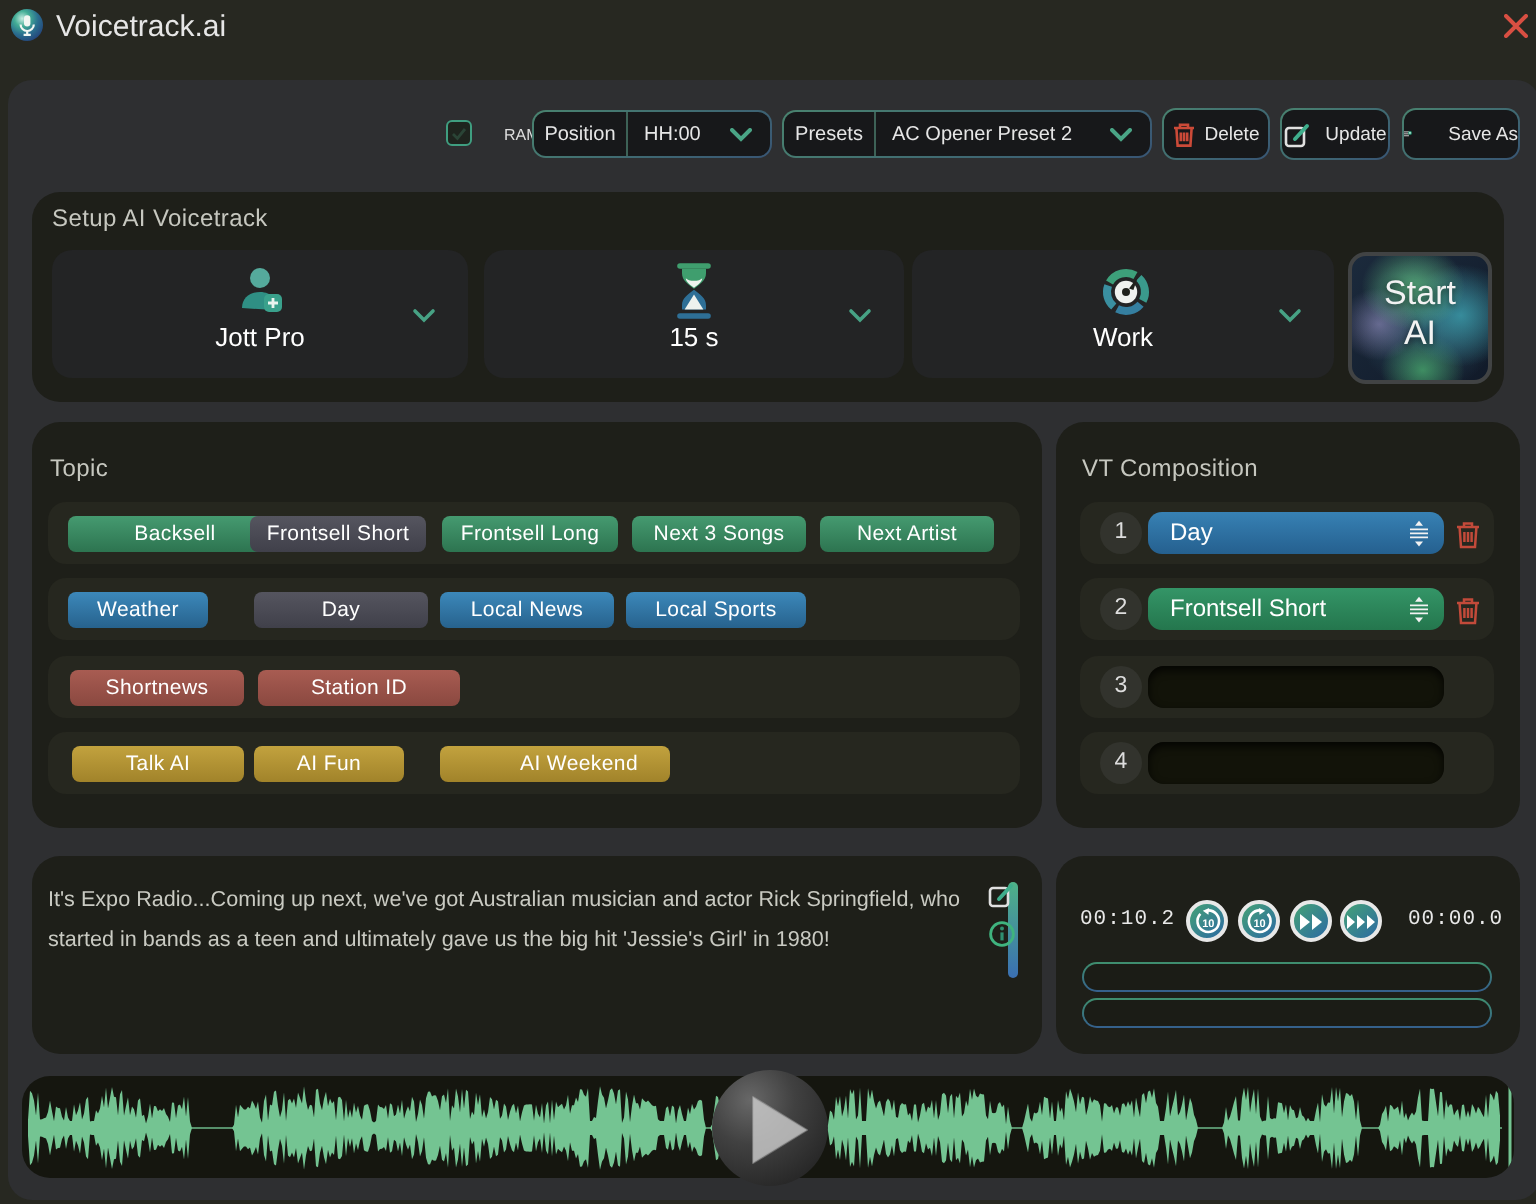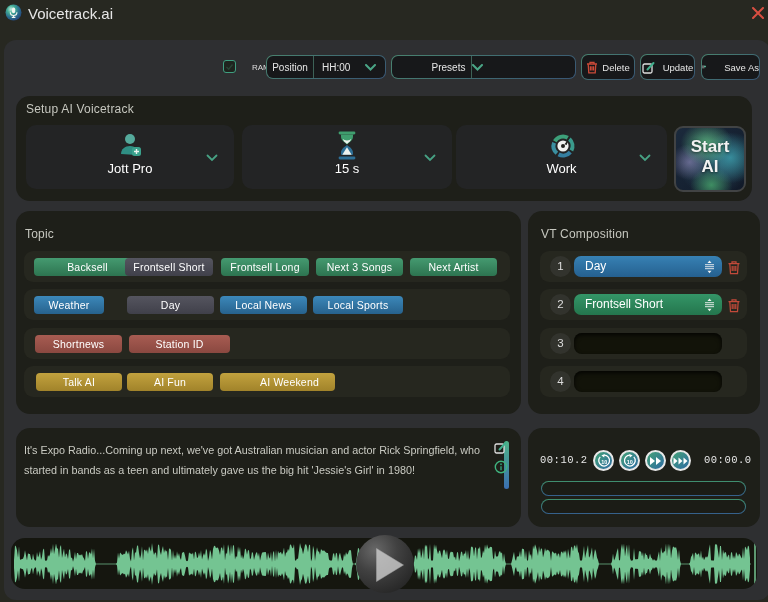--- a/index.html
+++ b/index.html
@@ -68,22 +68,23 @@
  <div class="in" style="justify-content:flex-start;">
   <div class="seg" style="width:46px;border-right:1px solid #3d6257;">Position</div>
   <div class="seg" style="flex:1;font-size:10px;justify-content:flex-start;padding-left:8px;">HH:00</div>
   <svg width="11" height="7" style="margin-right:9px">
         <path d="M1 1l4.5 4.5L10 1" stroke="#4aa586" stroke-width="2" fill="none" stroke-linecap="round"></path>
       </svg>
  </div>
 </div>
 
 <div class="gb" style="left:391px;top:55px;width:185px;height:24px;">
- <div class="in" style="justify-content:flex-start;padding-left:34px;">
+ <div class="in" style="justify-content:space-between;">
   <div class="seg" style="width:45px;border-right:1px solid #3d6257;">Presets</div>
+  <div class="seg" style="flex:1;font-size:10px;justify-content:flex-start;padding-left:8px;">AC Opener Preset 2</div>
   <svg width="11" height="7" style="margin-right:9px">
         <path d="M1 1l4.5 4.5L10 1" stroke="#4aa586" stroke-width="2" fill="none" stroke-linecap="round"></path>
       </svg>
  </div>
 </div>
 
 <div class="gb" style="left:581px;top:54px;width:54px;height:26px;">
  <div class="in" style="gap:4px;font-size:9.5px;">
   <svg width="12" height="13" viewBox="0 0 12 13">
         <g stroke="#cb4a38" stroke-width="1.3" fill="none">
@@ -164,21 +165,21 @@
   </svg>
 
 <div class="abs" style="left:674px;top:126px;width:72px;height:66px;border-radius:9px;border:2px solid #414344;box-sizing:border-box;
  background:
   radial-gradient(36px 30px at 45% 25%, rgba(95,190,130,.8), rgba(0,0,0,0) 72%),
   radial-gradient(38px 34px at 80% 48%, rgba(60,160,175,.8), rgba(0,0,0,0) 75%),
   radial-gradient(28px 26px at 20% 55%, rgba(160,150,205,.55), rgba(0,0,0,0) 70%),
   radial-gradient(30px 26px at 52% 92%, rgba(72,168,108,.78), rgba(0,0,0,0) 70%),
   radial-gradient(46px 44px at 55% 55%, rgba(70,130,150,.5), rgba(0,0,0,0) 78%),
   linear-gradient(135deg,#1b2a3c,#111a29);"></div>
-<div class="abs" style="left:674px;top:137px;width:72px;text-align:center;color:#f2f2f2;font-size:17px;font-weight:bold;line-height:20px;text-shadow:0 1px 3px rgba(0,0,0,.6);">Start<br>AI</div>
+<div class="abs" style="left:674px;top:137px;width:72px;text-align:center;color:#f2f2f2;font-size:17px;font-weight:normal;line-height:20px;text-shadow:0 1px 3px rgba(0,0,0,.6);">Start<br>AI</div>
 
 <div class="panel" style="left:16px;top:211px;width:505px;height:203px;"></div>
 <div class="lbl" style="left:25px;top:227px;">Topic</div>
 <div class="strip" style="left:24px;top:251px;width:486px;"></div>
 <div class="strip" style="left:24px;top:289px;width:486px;"></div>
 <div class="strip" style="left:24px;top:328px;width:486px;"></div>
 <div class="strip" style="left:24px;top:366px;width:486px;"></div>
 
 <div class="tbtn g" style="left:34px;top:258px;width:107px;">Backsell</div>
 <div class="tbtn used" style="left:125px;top:258px;width:88px;">Frontsell Short</div>
@@ -188,21 +189,21 @@
 
 <div class="tbtn b" style="left:34px;top:296px;width:70px;">Weather</div>
 <div class="tbtn used" style="left:127px;top:296px;width:87px;">Day</div>
 <div class="tbtn b" style="left:220px;top:296px;width:87px;">Local News</div>
 <div class="tbtn b" style="left:313px;top:296px;width:90px;">Local Sports</div>
 
 <div class="tbtn r" style="left:35px;top:335px;width:87px;">Shortnews</div>
 <div class="tbtn r" style="left:129px;top:335px;width:101px;">Station ID</div>
 
 <div class="tbtn y" style="left:36px;top:373px;width:86px;">Talk AI</div>
-<div class="tbtn y" style="left:127px;top:373px;width:86px;">AI Fun</div>
+<div class="tbtn y" style="left:127px;top:373px;width:75px;">AI Fun</div>
 <div class="tbtn y" style="left:220px;top:373px;width:91px;padding-left:24px;">AI Weekend</div>
 
 <div class="panel" style="left:528px;top:211px;width:232px;height:203px;"></div>
 <div class="lbl" style="left:541px;top:227px;">VT Composition</div>
 <div class="strip" style="left:540px;top:251px;width:207px;"></div>
 <div class="strip" style="left:540px;top:289px;width:207px;"></div>
 <div class="strip" style="left:540px;top:328px;width:207px;"></div>
 <div class="strip" style="left:540px;top:366px;width:207px;"></div>
 <div class="numc" style="left:550px;top:256px;">1</div>
 <div class="numc" style="left:550px;top:294px;">2</div>

